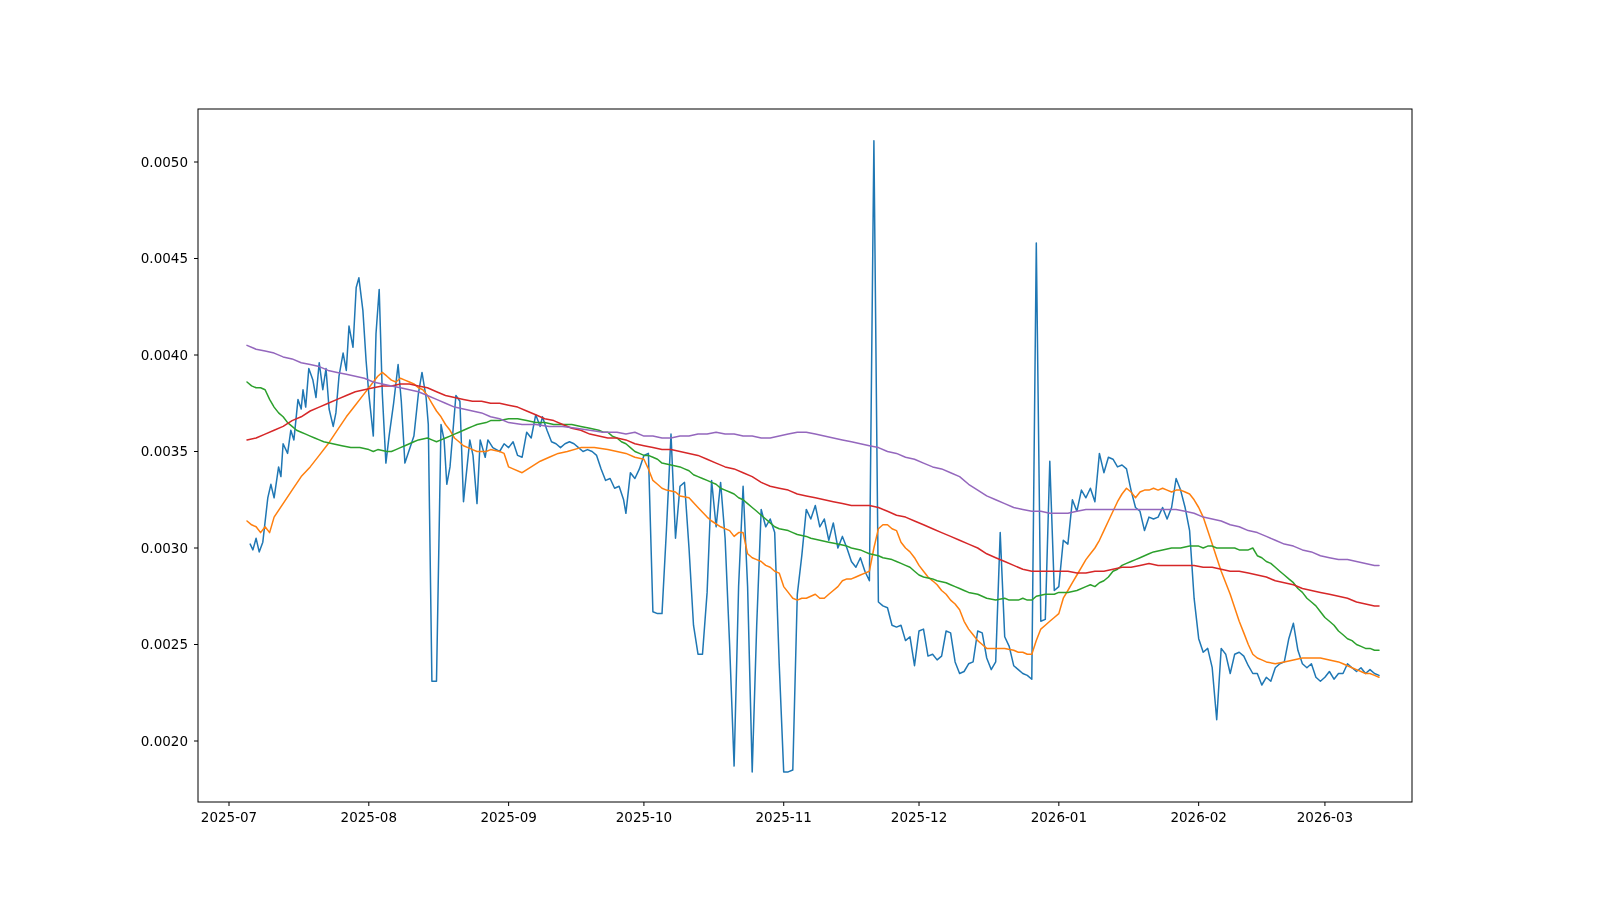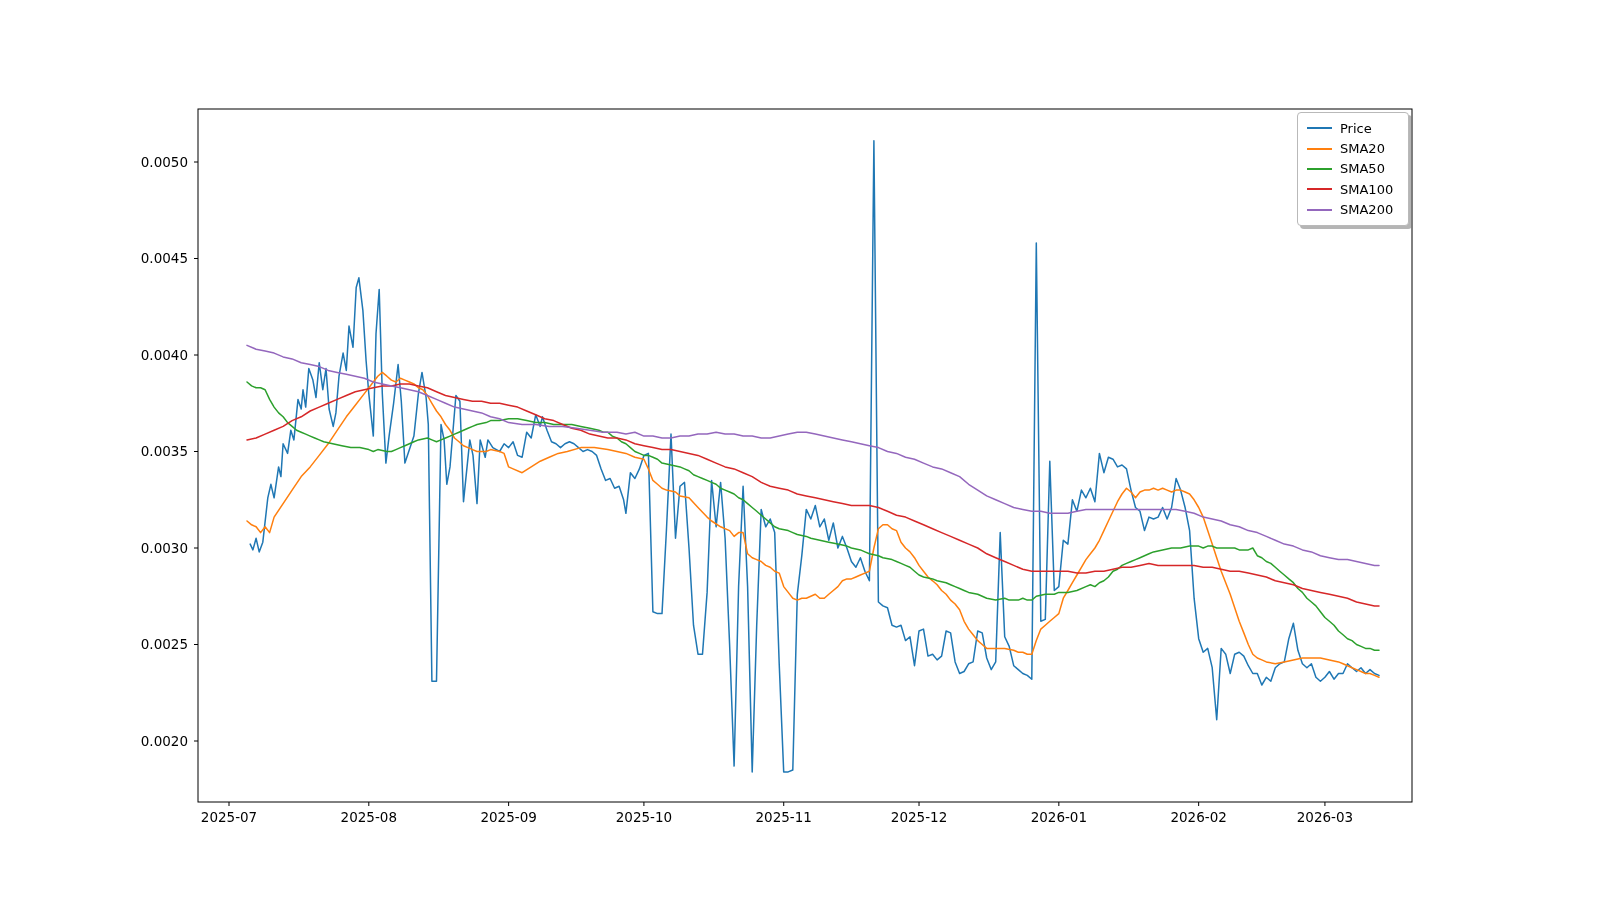--- a/index.html
+++ b/index.html
@@ -58,35 +58,13 @@
         <text x="188" y="166.5" text-anchor="end" font-size="13.5" fill="#000000" font-family="DejaVu Sans, sans-serif">0.0050</text>
       </g>
     <g id="series-group">
         <polyline points="250.2,544.1 252.9,549.9 256.1,538.3 259.2,551.9 262.8,542.2 267.8,497.8 270.9,484.3 274.1,497.8 278.6,466.9 280.9,476.6 283.1,443.8 287.6,453.4 290.8,430.3 293.9,439.9 298.0,399.4 301.2,409.0 303.0,389.7 305.7,407.1 308.8,368.5 312.9,380.1 316.0,397.5 319.2,362.7 322.8,389.7 326.0,368.5 329.1,409.0 333.2,426.4 335.9,412.9 339.0,376.2 343.1,353.1 346.3,370.4 349.0,326.1 353.0,347.3 356.2,287.5 358.9,277.8 362.9,310.6 366.1,360.8 368.8,393.6 373.3,436.1 376.0,333.8 379.2,289.4 382.3,393.6 385.9,463.1 389.1,436.1 393.6,403.3 398.1,364.6 401.3,401.3 404.9,463.1 409.4,449.6 413.9,436.1 418.4,393.6 422.0,372.4 426.1,397.5 428.3,424.5 431.9,681.2 436.5,681.2 441.0,424.5 444.1,439.9 446.8,484.3 450.0,466.9 455.9,395.5 459.9,401.3 463.5,501.7 469.8,439.9 473.0,455.4 477.0,503.6 480.2,439.9 485.2,457.3 487.9,439.9 492.8,447.6 499.6,451.5 504.1,443.8 508.6,447.6 513.1,441.8 517.6,455.4 522.1,457.3 526.7,432.2 531.2,438.0 535.7,414.8 540.2,426.4 542.4,416.8 547.0,430.3 551.5,441.8 556.0,443.8 560.5,447.6 565.0,443.8 569.5,441.8 574.0,443.8 578.5,447.6 583.0,451.5 587.5,449.6 592.1,451.5 596.6,455.4 601.1,468.9 605.6,480.4 610.1,478.5 614.6,488.2 619.1,486.2 623.6,499.8 625.9,513.3 630.4,472.7 634.9,478.5 639.4,468.9 643.9,455.4 648.4,453.4 652.9,611.7 657.5,613.6 662.0,613.6 666.5,528.7 671.0,434.1 675.5,538.3 680.0,486.2 684.5,482.4 689.0,548.0 693.5,625.2 698.0,654.2 702.5,654.2 707.1,592.4 711.6,480.4 716.1,526.8 720.6,482.4 725.1,538.3 729.6,644.5 734.1,766.1 738.6,586.6 743.1,486.2 747.6,586.6 752.2,771.9 756.7,625.2 761.2,509.4 765.7,526.8 770.2,519.0 774.7,532.6 779.2,663.8 783.7,771.9 788.2,771.9 792.8,770.0 797.3,594.3 801.8,555.7 806.3,509.4 810.8,519.0 815.3,505.5 819.8,526.8 824.3,519.0 828.8,540.3 833.3,522.9 837.9,548.0 842.4,536.4 846.9,548.0 851.4,561.5 855.9,567.3 860.4,557.7 864.9,571.2 869.4,580.8 873.9,140.8 878.4,602.0 882.9,605.9 887.5,607.8 892.0,625.2 896.5,627.1 901.0,625.2 905.5,640.6 910.0,636.8 914.5,665.7 919.0,631.0 923.5,629.1 928.0,656.1 932.6,654.2 937.1,659.9 941.6,656.1 946.1,631.0 950.6,632.9 955.1,661.9 959.6,673.5 964.1,671.5 968.6,663.8 973.1,661.9 977.7,631.0 982.2,632.9 986.7,658.0 991.2,669.6 995.7,661.9 1000.2,532.6 1004.7,636.8 1009.2,646.4 1013.7,665.7 1018.3,669.6 1022.8,673.5 1027.3,675.4 1031.8,679.2 1036.3,243.1 1040.8,621.3 1045.3,619.4 1049.8,461.2 1054.3,590.5 1058.8,586.6 1063.3,540.3 1067.9,544.1 1072.4,499.8 1076.9,511.3 1081.4,490.1 1085.9,497.8 1090.4,488.2 1094.9,501.7 1099.4,453.4 1103.9,472.7 1108.4,457.3 1113.0,459.2 1117.5,466.9 1122.0,465.0 1126.5,468.9 1131.0,490.1 1135.5,507.5 1140.0,511.3 1144.5,530.6 1149.0,517.1 1153.5,519.0 1158.1,517.1 1162.6,507.5 1167.1,519.0 1171.6,507.5 1176.1,478.5 1180.6,490.1 1185.1,507.5 1189.6,530.6 1194.1,598.2 1198.7,638.7 1203.2,652.2 1207.7,648.4 1212.2,667.7 1216.7,719.8 1221.2,648.4 1225.7,654.2 1230.2,673.5 1234.7,654.2 1239.2,652.2 1243.8,656.1 1248.3,665.7 1252.8,673.5 1257.3,673.5 1261.8,685.0 1266.3,677.3 1270.8,681.2 1275.3,667.7 1279.8,663.8 1284.3,661.9 1288.8,638.7 1293.4,623.3 1297.9,650.3 1302.4,663.8 1306.9,667.7 1311.4,663.8 1315.9,677.3 1320.4,681.2 1324.9,677.3 1329.4,671.5 1334.0,679.2 1338.5,673.5 1343.0,673.5 1347.5,663.8 1352.0,667.7 1356.5,671.5 1361.0,667.7 1365.5,673.5 1370.0,669.6 1374.5,673.5 1379.0,675.4" fill="none" stroke="#1f77b4" stroke-width="1.5" stroke-linejoin="round" stroke-linecap="round"></polyline>
         <polyline points="247.0,521.0 251.6,524.8 256.1,526.8 260.6,532.6 265.1,526.8 269.6,532.6 274.1,517.1 283.1,503.6 292.1,490.1 301.2,476.6 310.2,466.9 319.2,455.4 328.2,443.8 337.2,430.3 346.3,416.8 355.3,405.2 364.3,393.6 373.3,382.0 377.8,376.2 382.3,372.4 386.9,376.2 391.4,380.1 395.9,382.0 400.4,378.2 404.9,380.1 409.4,382.0 413.9,383.9 418.4,387.8 422.9,389.7 427.4,395.5 431.9,403.3 436.5,411.0 441.0,416.8 445.5,424.5 450.0,430.3 454.5,438.0 459.0,441.8 463.5,445.7 468.0,447.6 472.5,449.6 477.0,451.5 486.1,451.5 490.6,449.6 499.6,451.5 504.1,453.4 508.6,466.9 513.1,468.9 522.1,472.7 531.2,466.9 540.2,461.2 549.2,457.3 558.2,453.4 567.3,451.5 580.8,447.6 594.3,447.6 607.8,449.6 616.9,451.5 625.9,453.4 634.9,457.3 643.9,459.2 648.4,468.9 652.9,480.4 657.5,484.3 662.0,488.2 666.5,490.1 675.5,492.0 680.0,495.9 689.0,497.8 698.0,507.5 707.1,517.1 711.6,521.0 720.6,526.8 729.6,530.6 734.1,536.4 738.6,532.6 743.1,532.6 747.6,553.8 752.2,557.7 756.7,559.6 761.2,561.5 765.7,565.4 770.2,567.3 774.7,571.2 779.2,573.1 783.7,586.6 788.2,592.4 792.8,598.2 797.3,600.1 801.8,598.2 806.3,598.2 810.8,596.3 815.3,594.3 819.8,598.2 824.3,598.2 828.8,594.3 833.3,590.5 837.9,586.6 842.4,580.8 846.9,578.9 851.4,578.9 855.9,577.0 860.4,575.0 864.9,573.1 869.4,571.2 873.9,548.0 878.4,528.7 882.9,524.8 887.5,524.8 892.0,528.7 896.5,530.6 901.0,542.2 905.5,548.0 910.0,551.9 914.5,557.7 919.0,565.4 923.5,571.2 928.0,577.0 932.6,580.8 937.1,584.7 941.6,590.5 946.1,594.3 950.6,600.1 955.1,604.0 959.6,609.8 964.1,621.3 968.6,629.1 973.1,634.8 977.7,640.6 982.2,644.5 986.7,648.4 995.7,648.4 1004.7,648.4 1013.7,650.3 1018.3,652.2 1022.8,652.2 1027.3,654.2 1031.8,654.2 1036.3,640.6 1040.8,629.1 1045.3,625.2 1049.8,621.3 1054.3,617.5 1058.8,613.6 1063.3,598.2 1067.9,590.5 1072.4,582.7 1076.9,575.0 1081.4,567.3 1085.9,559.6 1090.4,553.8 1094.9,548.0 1099.4,540.3 1103.9,530.6 1108.4,521.0 1113.0,511.3 1117.5,501.7 1122.0,494.0 1126.5,488.2 1131.0,492.0 1135.5,497.8 1140.0,492.0 1144.5,490.1 1149.0,490.1 1153.5,488.2 1158.1,490.1 1162.6,488.2 1167.1,490.1 1171.6,492.0 1176.1,490.1 1180.6,490.1 1185.1,492.0 1189.6,494.0 1194.1,499.8 1198.7,507.5 1203.2,517.1 1207.7,530.6 1212.2,544.1 1216.7,557.7 1221.2,571.2 1225.7,582.7 1230.2,594.3 1234.7,607.8 1239.2,621.3 1243.8,632.9 1248.3,644.5 1252.8,654.2 1257.3,658.0 1261.8,659.9 1266.3,661.9 1275.3,663.8 1284.3,661.9 1293.4,659.9 1302.4,658.0 1311.4,658.0 1320.4,658.0 1329.4,659.9 1338.5,661.9 1343.0,663.8 1347.5,665.7 1352.0,667.7 1356.5,669.6 1361.0,671.5 1365.5,673.5 1370.0,673.5 1374.5,675.4 1379.0,677.3" fill="none" stroke="#ff7f0e" stroke-width="1.5" stroke-linejoin="round" stroke-linecap="round"></polyline>
         <polyline points="247.0,382.0 251.6,385.9 256.1,387.8 260.6,387.8 265.1,389.7 269.6,399.4 274.1,407.1 278.6,412.9 283.1,416.8 287.6,422.6 292.1,426.4 296.6,430.3 301.2,432.2 305.7,434.1 310.2,436.1 314.7,438.0 319.2,439.9 323.7,441.8 332.7,443.8 341.8,445.7 350.8,447.6 359.8,447.6 368.8,449.6 373.3,451.5 377.8,449.6 386.9,451.5 391.4,451.5 395.9,449.6 400.4,447.6 404.9,445.7 409.4,443.8 413.9,441.8 418.4,439.9 427.4,438.0 431.9,439.9 436.5,441.8 441.0,439.9 445.5,438.0 450.0,436.1 454.5,434.1 459.0,432.2 463.5,430.3 468.0,428.3 472.5,426.4 477.0,424.5 486.1,422.6 490.6,420.6 499.6,420.6 508.6,418.7 517.6,418.7 526.7,420.6 535.7,422.6 544.7,422.6 553.7,424.5 562.7,424.5 571.8,424.5 580.8,426.4 589.8,428.3 598.8,430.3 603.3,432.2 607.8,432.2 612.3,436.1 616.9,438.0 621.4,441.8 625.9,443.8 630.4,447.6 634.9,451.5 639.4,453.4 643.9,455.4 648.4,455.4 652.9,457.3 657.5,459.2 662.0,463.1 671.0,465.0 680.0,466.9 684.5,468.9 689.0,470.8 693.5,474.7 698.0,476.6 702.5,478.5 707.1,480.4 711.6,482.4 716.1,484.3 720.6,488.2 725.1,490.1 729.6,492.0 734.1,494.0 738.6,497.8 743.1,499.8 747.6,503.6 752.2,507.5 756.7,511.3 761.2,515.2 765.7,519.0 770.2,522.9 774.7,526.8 779.2,528.7 788.2,530.6 792.8,532.6 797.3,534.5 806.3,536.4 810.8,538.3 819.8,540.3 828.8,542.2 837.9,544.1 846.9,546.1 851.4,548.0 860.4,549.9 864.9,551.9 869.4,553.8 878.4,555.7 882.9,557.7 892.0,559.6 896.5,561.5 901.0,563.4 905.5,565.4 910.0,567.3 914.5,571.2 919.0,575.0 923.5,577.0 932.6,578.9 937.1,580.8 946.1,582.7 950.6,584.7 955.1,586.6 959.6,588.5 964.1,590.5 968.6,592.4 977.7,594.3 982.2,596.3 986.7,598.2 995.7,600.1 1004.7,598.2 1009.2,600.1 1018.3,600.1 1022.8,598.2 1027.3,600.1 1031.8,600.1 1036.3,596.3 1045.3,594.3 1054.3,594.3 1058.8,592.4 1067.9,592.4 1076.9,590.5 1085.9,586.6 1090.4,584.7 1094.9,586.6 1099.4,582.7 1103.9,580.8 1108.4,577.0 1113.0,571.2 1117.5,569.2 1122.0,565.4 1126.5,563.4 1131.0,561.5 1135.5,559.6 1140.0,557.7 1144.5,555.7 1149.0,553.8 1153.5,551.9 1162.6,549.9 1171.6,548.0 1180.6,548.0 1189.6,546.1 1198.7,546.1 1203.2,548.0 1207.7,546.1 1212.2,546.1 1216.7,548.0 1225.7,548.0 1234.7,548.0 1239.2,549.9 1248.3,549.9 1252.8,548.0 1257.3,555.7 1261.8,557.7 1266.3,561.5 1270.8,563.4 1275.3,567.3 1279.8,571.2 1284.3,575.0 1288.8,578.9 1293.4,582.7 1297.9,588.5 1302.4,592.4 1306.9,598.2 1311.4,602.0 1315.9,605.9 1320.4,611.7 1324.9,617.5 1329.4,621.3 1334.0,625.2 1338.5,631.0 1343.0,634.8 1347.5,638.7 1352.0,640.6 1356.5,644.5 1361.0,646.4 1365.5,648.4 1370.0,648.4 1374.5,650.3 1379.0,650.3" fill="none" stroke="#2ca02c" stroke-width="1.5" stroke-linejoin="round" stroke-linecap="round"></polyline>
         <polyline points="247.0,439.9 256.1,438.0 265.1,434.1 274.1,430.3 283.1,426.4 292.1,420.6 301.2,416.8 310.2,411.0 319.2,407.1 328.2,403.3 337.2,399.4 346.3,395.5 355.3,391.7 364.3,389.7 373.3,387.8 382.3,385.9 391.4,385.9 400.4,383.9 409.4,383.9 418.4,385.9 427.4,387.8 436.5,391.7 445.5,395.5 454.5,397.5 463.5,399.4 472.5,401.3 481.6,401.3 490.6,403.3 499.6,403.3 508.6,405.2 517.6,407.1 526.7,411.0 535.7,414.8 544.7,418.7 553.7,420.6 562.7,424.5 571.8,428.3 580.8,430.3 589.8,434.1 598.8,436.1 607.8,438.0 616.9,438.0 625.9,439.9 634.9,443.8 643.9,445.7 652.9,447.6 662.0,449.6 671.0,449.6 680.0,451.5 689.0,453.4 698.0,455.4 707.1,459.2 716.1,463.1 725.1,466.9 734.1,468.9 743.1,472.7 752.2,476.6 761.2,482.4 770.2,486.2 779.2,488.2 788.2,490.1 797.3,494.0 806.3,495.9 815.3,497.8 824.3,499.8 833.3,501.7 842.4,503.6 851.4,505.5 860.4,505.5 869.4,505.5 878.4,507.5 887.5,511.3 896.5,515.2 905.5,517.1 914.5,521.0 923.5,524.8 932.6,528.7 941.6,532.6 950.6,536.4 959.6,540.3 968.6,544.1 977.7,548.0 986.7,553.8 995.7,557.7 1004.7,561.5 1013.7,565.4 1022.8,569.2 1031.8,571.2 1040.8,571.2 1049.8,571.2 1058.8,571.2 1067.9,571.2 1076.9,573.1 1085.9,573.1 1094.9,571.2 1103.9,571.2 1113.0,569.2 1122.0,567.3 1131.0,567.3 1140.0,565.4 1149.0,563.4 1158.1,565.4 1167.1,565.4 1176.1,565.4 1185.1,565.4 1194.1,565.4 1203.2,567.3 1212.2,567.3 1221.2,569.2 1230.2,571.2 1239.2,571.2 1248.3,573.1 1257.3,575.0 1266.3,577.0 1275.3,580.8 1284.3,582.7 1293.4,584.7 1302.4,588.5 1311.4,590.5 1320.4,592.4 1329.4,594.3 1338.5,596.3 1347.5,598.2 1356.5,602.0 1365.5,604.0 1374.5,605.9 1379.0,605.9" fill="none" stroke="#d62728" stroke-width="1.5" stroke-linejoin="round" stroke-linecap="round"></polyline>
         <polyline points="247.0,345.4 256.1,349.2 265.1,351.1 274.1,353.1 283.1,356.9 292.1,358.9 301.2,362.7 310.2,364.6 319.2,366.6 328.2,370.4 337.2,372.4 346.3,374.3 355.3,376.2 364.3,378.2 373.3,382.0 382.3,383.9 391.4,385.9 400.4,387.8 409.4,389.7 418.4,391.7 427.4,395.5 436.5,399.4 445.5,403.3 454.5,407.1 463.5,409.0 472.5,411.0 481.6,412.9 490.6,416.8 499.6,418.7 508.6,422.6 522.1,424.5 535.7,424.5 549.2,426.4 562.7,426.4 576.3,428.3 589.8,430.3 603.3,432.2 616.9,432.2 625.9,434.1 634.9,432.2 643.9,436.1 652.9,436.1 662.0,438.0 671.0,438.0 680.0,436.1 689.0,436.1 698.0,434.1 707.1,434.1 716.1,432.2 725.1,434.1 734.1,434.1 743.1,436.1 752.2,436.1 761.2,438.0 770.2,438.0 779.2,436.1 788.2,434.1 797.3,432.2 806.3,432.2 815.3,434.1 824.3,436.1 833.3,438.0 842.4,439.9 851.4,441.8 860.4,443.8 869.4,445.7 878.4,447.6 887.5,451.5 896.5,453.4 905.5,457.3 914.5,459.2 923.5,463.1 932.6,466.9 941.6,468.9 950.6,472.7 959.6,476.6 968.6,484.3 977.7,490.1 986.7,495.9 995.7,499.8 1004.7,503.6 1013.7,507.5 1022.8,509.4 1031.8,511.3 1040.8,511.3 1049.8,513.3 1058.8,513.3 1067.9,513.3 1076.9,511.3 1085.9,509.4 1103.9,509.4 1122.0,509.4 1140.0,509.4 1158.1,509.4 1176.1,509.4 1185.1,511.3 1194.1,513.3 1203.2,517.1 1212.2,519.0 1221.2,521.0 1230.2,524.8 1239.2,526.8 1248.3,530.6 1257.3,532.6 1266.3,536.4 1275.3,540.3 1284.3,544.1 1293.4,546.1 1302.4,549.9 1311.4,551.9 1320.4,555.7 1329.4,557.7 1338.5,559.6 1347.5,559.6 1356.5,561.5 1365.5,563.4 1374.5,565.4 1379.0,565.4" fill="none" stroke="#9467bd" stroke-width="1.5" stroke-linejoin="round" stroke-linecap="round"></polyline>
       </g>
   </svg>
-  <div class="legend" id="legend">
-      <div class="legend-row">
-        <span class="legend-swatch" style="border-top-color: rgb(31, 119, 180);"></span>
-        <span class="legend-label">Price</span>
-      </div>
-      <div class="legend-row">
-        <span class="legend-swatch" style="border-top-color: rgb(255, 127, 14);"></span>
-        <span class="legend-label">SMA20</span>
-      </div>
-      <div class="legend-row">
-        <span class="legend-swatch" style="border-top-color: rgb(44, 160, 44);"></span>
-        <span class="legend-label">SMA50</span>
-      </div>
-      <div class="legend-row">
-        <span class="legend-swatch" style="border-top-color: rgb(214, 39, 40);"></span>
-        <span class="legend-label">SMA100</span>
-      </div>
-      <div class="legend-row">
-        <span class="legend-swatch" style="border-top-color: rgb(148, 103, 189);"></span>
-        <span class="legend-label">SMA200</span>
-      </div>
-    </div>
 </div>
 
 </body></html>

